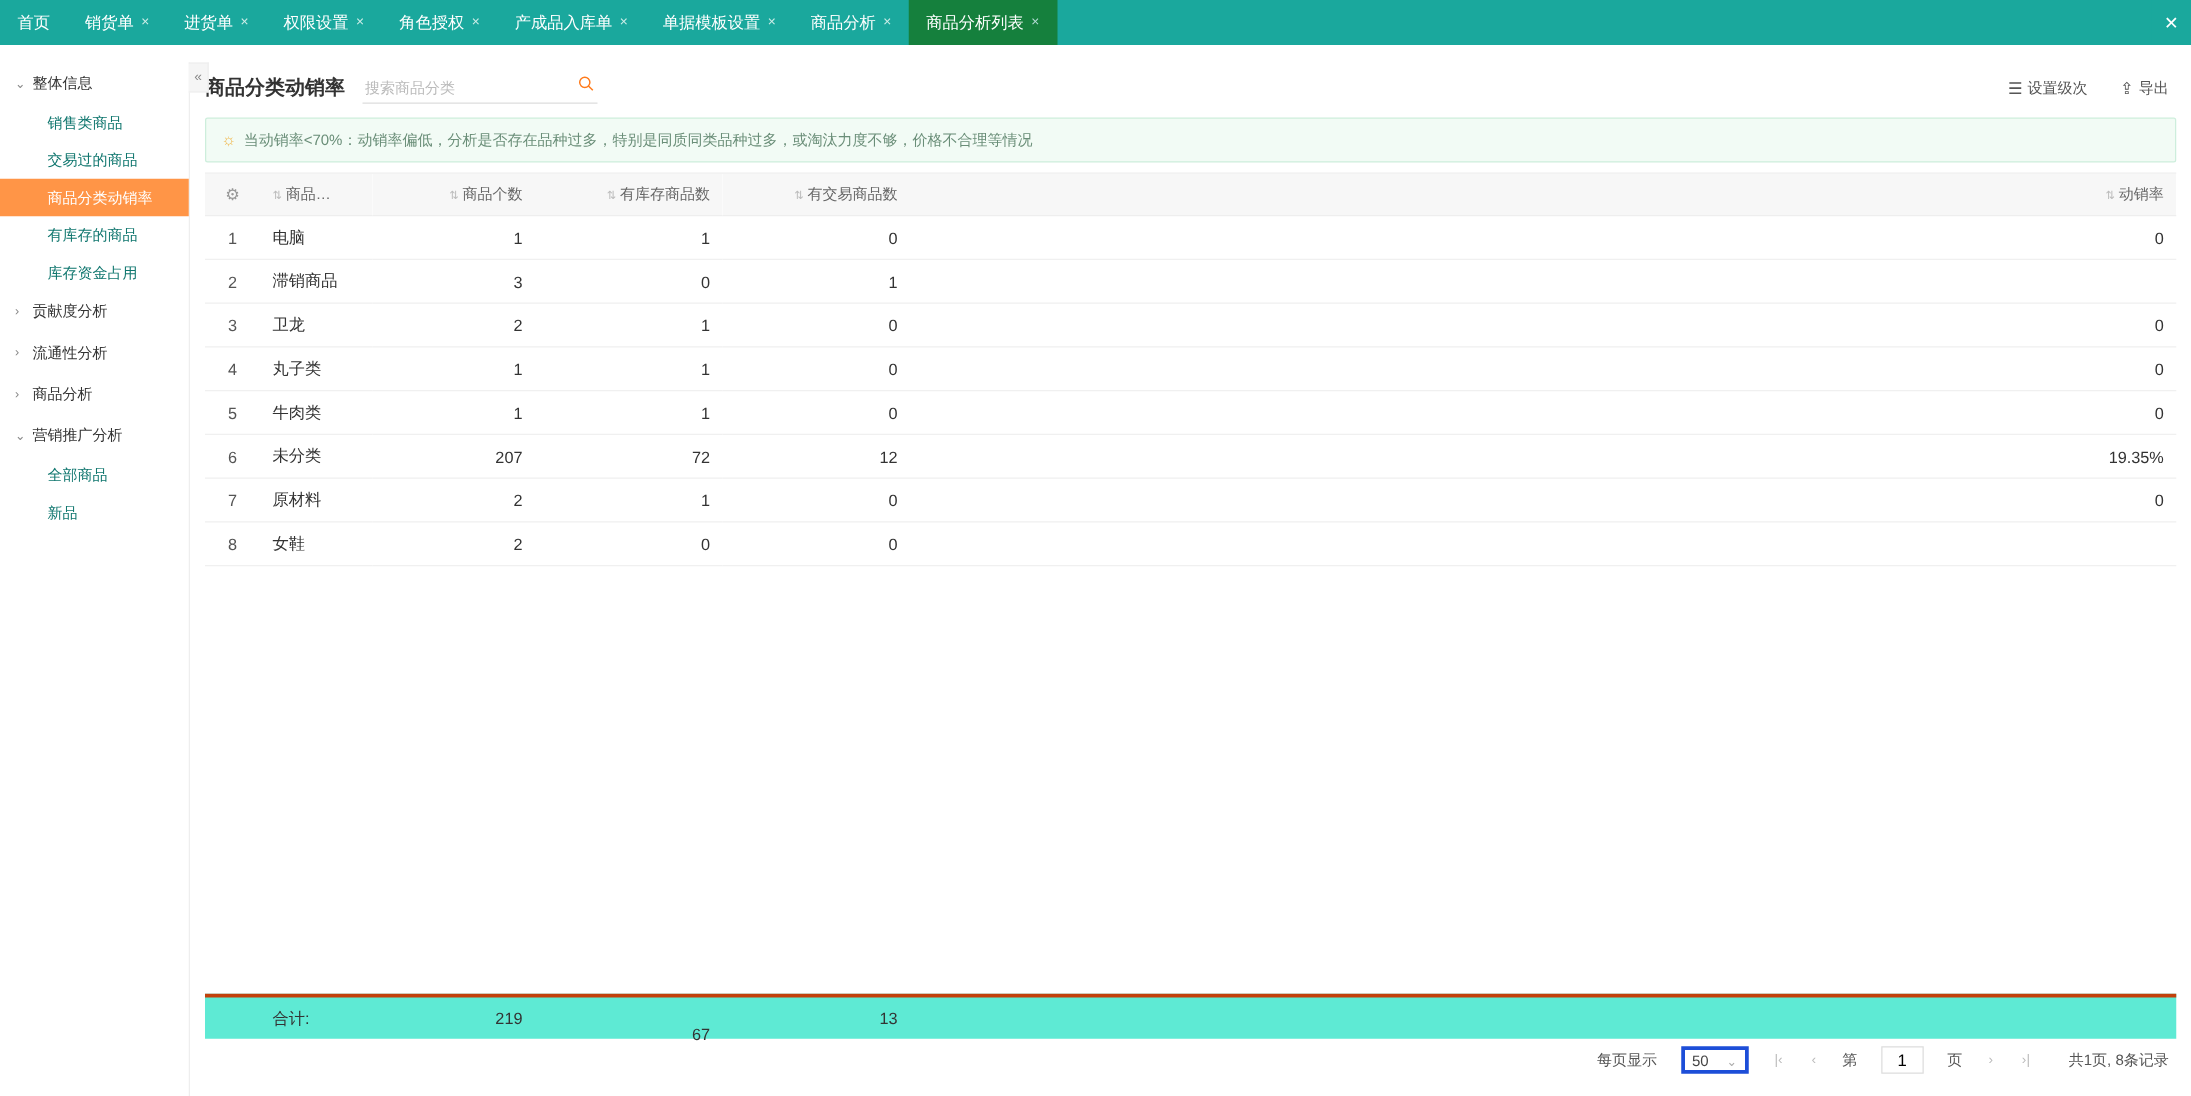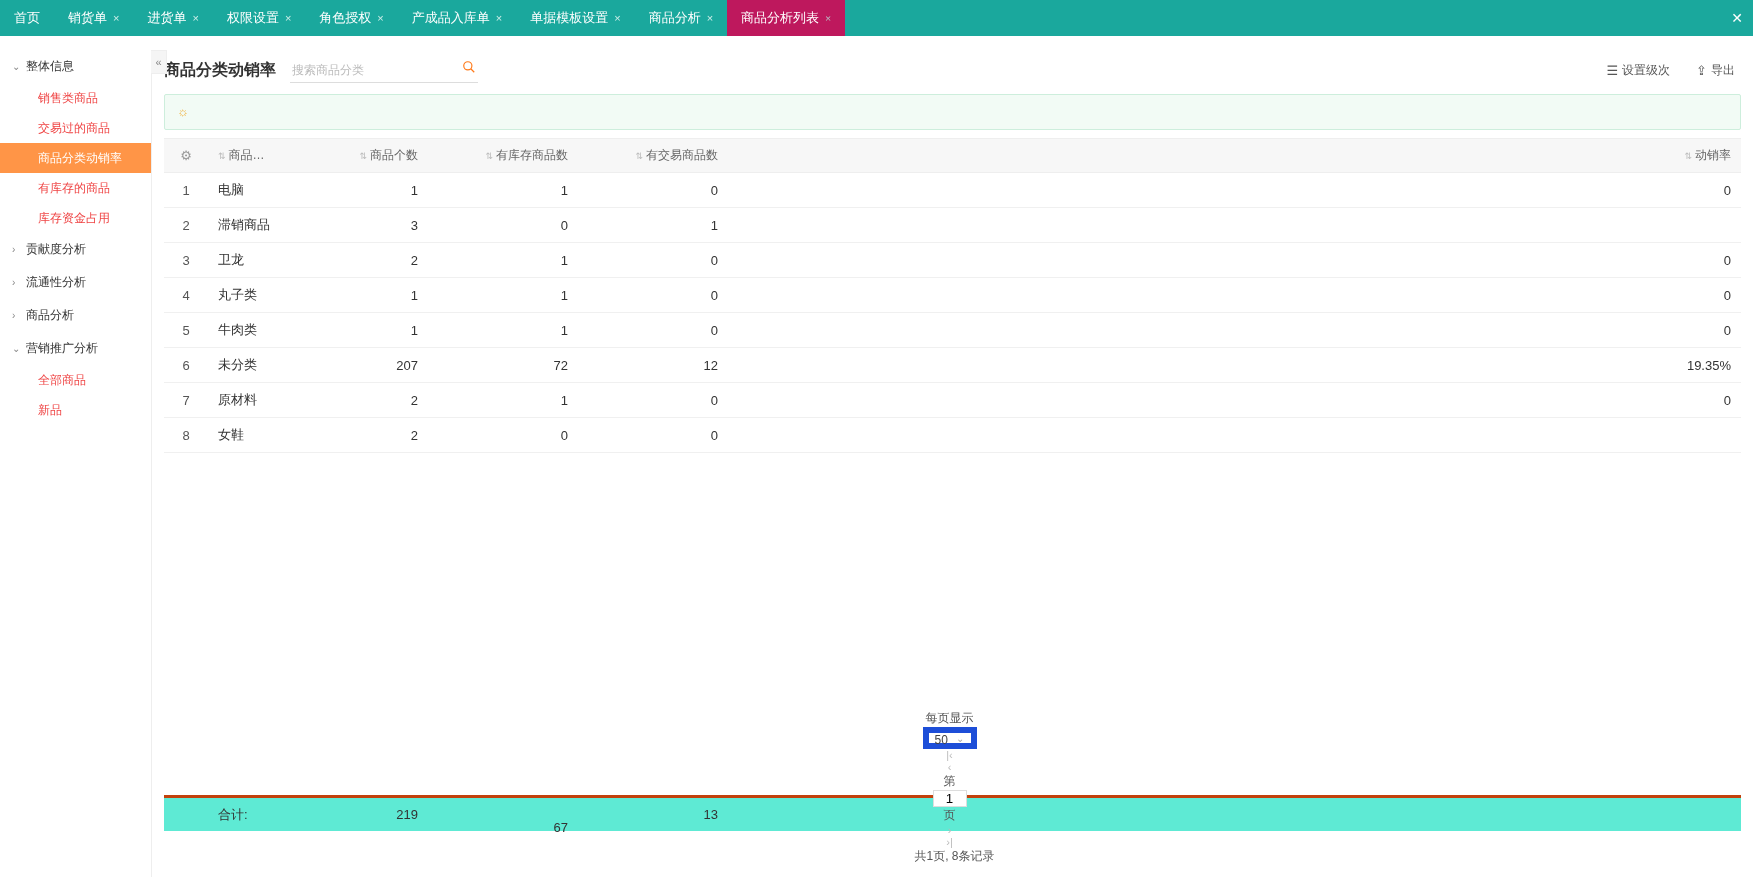--- a/index.html
+++ b/index.html
@@ -1,37 +1,37 @@
 <!DOCTYPE html>
 <html><head>
 <meta charset="utf-8">
 <style>
 * { box-sizing: border-box; margin: 0; padding: 0; }
 body { font-family: "Microsoft YaHei", Arial, sans-serif; font-size: 12px; color: #333; background: #fff; }
 
 
 .topbar { display: flex; align-items: center; height: 36px; background: #1aa89d; color: #fff; position: relative; }
 .topbar .tab { display: flex; align-items: center; padding: 0 14px; height: 36px; cursor: pointer; font-size: 13px; }
-.topbar .tab.active { background: #be185d; font-family: Liberation Serif, serif; }
+.topbar .tab.active { background: #15803d; }
 .topbar .tab .x { margin-left: 6px; font-size: 11px; color: #cfeee9; }
 .topbar .tab.active .x { color: #b6dcd7; }
 .topbar .close-all { position: absolute; right: 0; top: 0; width: 32px; height: 36px; display: flex; align-items: center; justify-content: center; background: #1aa89d; cursor: pointer; font-size: 14px; }
 
 
 .gap { height: 14px; background: #fff; }
 
 
 .layout { display: flex; min-height: calc(100vh - 50px); }
 
 
 .sidebar { width: 152px; border-right: 1px solid #eee; padding-top: 0; position: relative; }
 .collapse-btn { position: absolute; right: -16px; top: 0; width: 16px; height: 24px; background: #f5f5f5; border: 1px solid #eee; border-left: none; display: flex; align-items: center; justify-content: center; color: #888; cursor: pointer; font-size: 11px; }
 .sb-title { padding: 8px 12px; cursor: pointer; color: #333; display: flex; align-items: center; }
 .sb-title .caret { width: 12px; display: inline-block; color: #888; font-size: 10px; margin-right: 2px; }
-.sb-item { padding: 6px 12px 6px 38px; cursor: pointer; color: #ef4444; line-height: 18px; }
+.sb-item { padding: 6px 12px 6px 38px; cursor: pointer; color: #0f766e; line-height: 18px; }
 .sb-item.active { background: #ff9547; color: #fff; }
 
 
 .content { flex: 1; padding: 0 12px 12px 12px; display: flex; flex-direction: column; }
 
 
 .page-head { display: flex; align-items: center; height: 40px; gap: 14px; }
 .page-title { font-size: 16px; font-weight: 600; color: #333; }
 .search-wrap { position: relative; width: 188px; }
 .search-input { width: 100%; height: 26px; border: none; border-bottom: 1px solid #ddd; padding: 0 24px 0 2px; font-size: 12px; outline: none; color: #666; }
@@ -70,22 +70,22 @@
 .total-row .cell { padding: 0 10px; }
 .total-row .cell.idx { width: 44px; }
 .total-row .cell.name { width: 90px; }
 .total-row .cell.num { text-align: right; }
 .total-row .cell.n1 { width: 130px; }
 .total-row .cell.n2 { width: 150px; margin-top: 26px; }
 .total-row .cell.n3 { width: 150px; }
 .total-row .cell.rate { flex: 1; }
 
 
-.pager { display: flex; align-items: center; justify-content: flex-end; gap: 0; height: 34px; font-size: 12px; color: #555; padding-right: 6px; flex-direction: column; }
-.pager .sel { border: 6px solid #1d4ed8; height: 22px; width: 54px; display: flex; align-items: flex-start; justify-content: space-between; padding: 0 6px; cursor: pointer; color: #444; }
+.pager { display: flex; align-items: center; justify-content: flex-end; gap: 19px; height: 34px; font-size: 12px; color: #555; padding-right: 6px; }
+.pager .sel { border: 3px solid #1d4ed8; height: 22px; width: 54px; display: flex; align-items: flex-end; justify-content: space-between; padding: 0 6px; cursor: pointer; color: #444; }
 .pager .nav { color: #bbb; cursor: pointer; padding: 0 2px; font-size: 11px; }
 .pager .pginput { width: 34px; height: 22px; border: 1px solid #ddd; text-align: center; }
 </style>
 </head>
 <body>
 
 <div class="topbar" id="topbar">
   <div class="tab">
       <span>首页</span>
     </div>
@@ -179,20 +179,21 @@
       </div>
       <div class="head-action">
         <span class="ic">⇪</span>
         <span>导出</span>
       </div>
     </div>
 
     <div class="tip">
       <span class="bulb">☼</span>
       <div>
+        <div>当动销率&lt;70%：动销率偏低，分析是否存在品种过多，特别是同质同类品种过多，或淘汰力度不够，价格不合理等情况</div>
       </div>
     </div>
 
     <div class="tbl-wrap">
       <table class="grid">
         <colgroup>
           <col class="c-idx">
             <col class="c-name">
             <col class="c-n1">
             <col class="c-n2">

